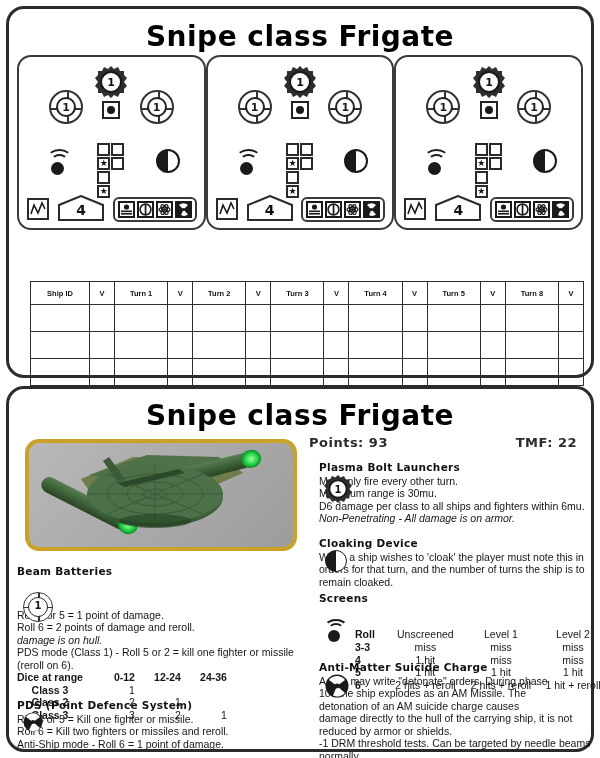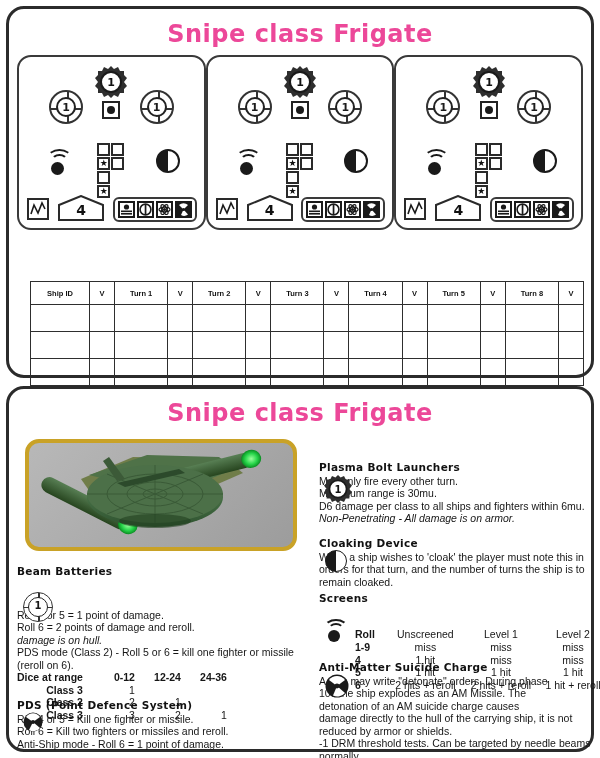--- a/index.html
+++ b/index.html
@@ -18,23 +18,23 @@
     border-radius:18px;
     background:#fff;
     box-sizing:border-box;
   }
   #panel-top{top:6px;height:372px;}
   #panel-bottom{top:386px;height:366px;}
 
   .sheet-title{
     text-align:center;
     font-weight:bold;
-    font-size:24px;
+    font-size:28px;
     letter-spacing:.5px;
-    color:#ec4899;
+    color:#000000;
     font-family:"DejaVu Sans", sans-serif;
   }
   #title-top{margin-top:11px;}
   #title-bottom{margin-top:10px;}
 
   
   .ssd-row{
     position:absolute;top:46px;left:8px;right:8px;
     display:flex;justify-content:space-between;
   }
@@ -197,21 +197,21 @@
     width:22px;height:22px;border-radius:50%;border:1.5px solid #1a1a1a;box-sizing:border-box;
     background:linear-gradient(to right,#1a1a1a 0%,#1a1a1a 50%,#fff 50%,#fff 100%);
   }
   .mini-screen{position:relative;width:24px;height:22px;}
   .mini-screen .dot{position:absolute;left:5px;top:11px;width:12px;height:12px;border-radius:50%;background:#1a1a1a;}
   .mini-screen .arc{position:absolute;border:2px solid #1a1a1a;border-bottom-color:transparent;border-left-color:transparent;border-right-color:transparent;border-radius:50%;}
   .mini-screen .a1{left:1px;top:0;width:20px;height:13px;}
   .mini-screen .a2{left:5px;top:4px;width:12px;height:9px;}
 
   table.mini{border-collapse:collapse;font-size:10.5px;}
-  table.mini td,table.mini th{padding:0 6px 0 0;text-align:right;font-weight:normal;}
+  table.mini td,table.mini th{padding:0 6px 0 0;text-align:center;font-weight:normal;}
   table.mini th{font-weight:bold;}
   table.mini td.n,table.mini th.n{text-align:right;width:46px;padding:0;}
 
   table.scr{border-collapse:collapse;font-size:10.5px;margin-left:36px;}
   table.scr th{font-weight:normal;padding:0 0 1px 0;}
   table.scr td{padding:0;text-align:center;}
   table.scr .roll{width:34px;text-align:left;font-weight:bold;}
   table.scr th.roll{text-align:left;}
   table.scr .w{width:86px;}
 </style>
@@ -580,20 +580,24 @@
           <td></td>
         </tr>
       </tbody>
   </table>
 </div>
 
 <div class="panel" id="panel-bottom">
 
   <div class="sheet-title" id="title-bottom">Snipe class Frigate</div>
 
+  <div id="points-row">
+    <div>Points: 93</div>
+    <div>TMF: 22</div>
+  </div>
 
   <div id="ship-art">
     <svg viewBox="0 0 264 104" preserveAspectRatio="none">
       <defs>
         <linearGradient id="hull" x1="0" y1="0" x2="0" y2="1">
           <stop offset="0%" stop-color="#5d8a5a"></stop>
             <stop offset="100%" stop-color="#2f5330"></stop>
         </linearGradient>
         <linearGradient id="nac" x1="0" y1="0" x2="0" y2="1">
           <stop offset="0%" stop-color="#587f54"></stop>
@@ -668,21 +672,21 @@
       <thead>
           <tr>
             <th class="roll">Roll</th>
             <th class="w">Unscreened</th>
             <th class="w">Level 1</th>
             <th class="w">Level 2</th>
           </tr>
         </thead>
       <tbody>
           <tr>
-            <td class="roll">1-9</td>
+            <td class="roll">3-3</td>
             <td class="w">miss</td>
             <td class="w">miss</td>
             <td class="w">miss</td>
           </tr>
           <tr>
             <td class="roll">4</td>
             <td class="w">1 hit</td>
             <td class="w">miss</td>
             <td class="w">miss</td>
           </tr>
@@ -728,21 +732,21 @@
     <div class="secicon mini-beam" style="top:13px;left:6px;">
       <i class="v1"></i>
         <i class="v2"></i>
         <i class="h1"></i>
         <i class="h2"></i>
       <div class="core">1</div>
     </div>
     <p class="ind">Roll 4 or 5 = 1 point of damage.</p>
     <p class="ind">Roll 6 = 2 points of damage and reroll.</p>
     <p class="ital">damage is on hull.</p>
-    <p>PDS mode (Class 2) - Roll 5 or 6 = kill one fighter or missile</p>
+    <p>PDS mode (Class 1) - Roll 5 or 2 = kill one fighter or missile</p>
     <p>(reroll on 6).</p>
     <table class="mini" id="beam-table">
       <thead>
           <tr>
             <th>Dice at range</th>
             <th class="n">0-12</th>
             <th class="n">12-24</th>
             <th class="n">24-36</th>
           </tr>
         </thead>

